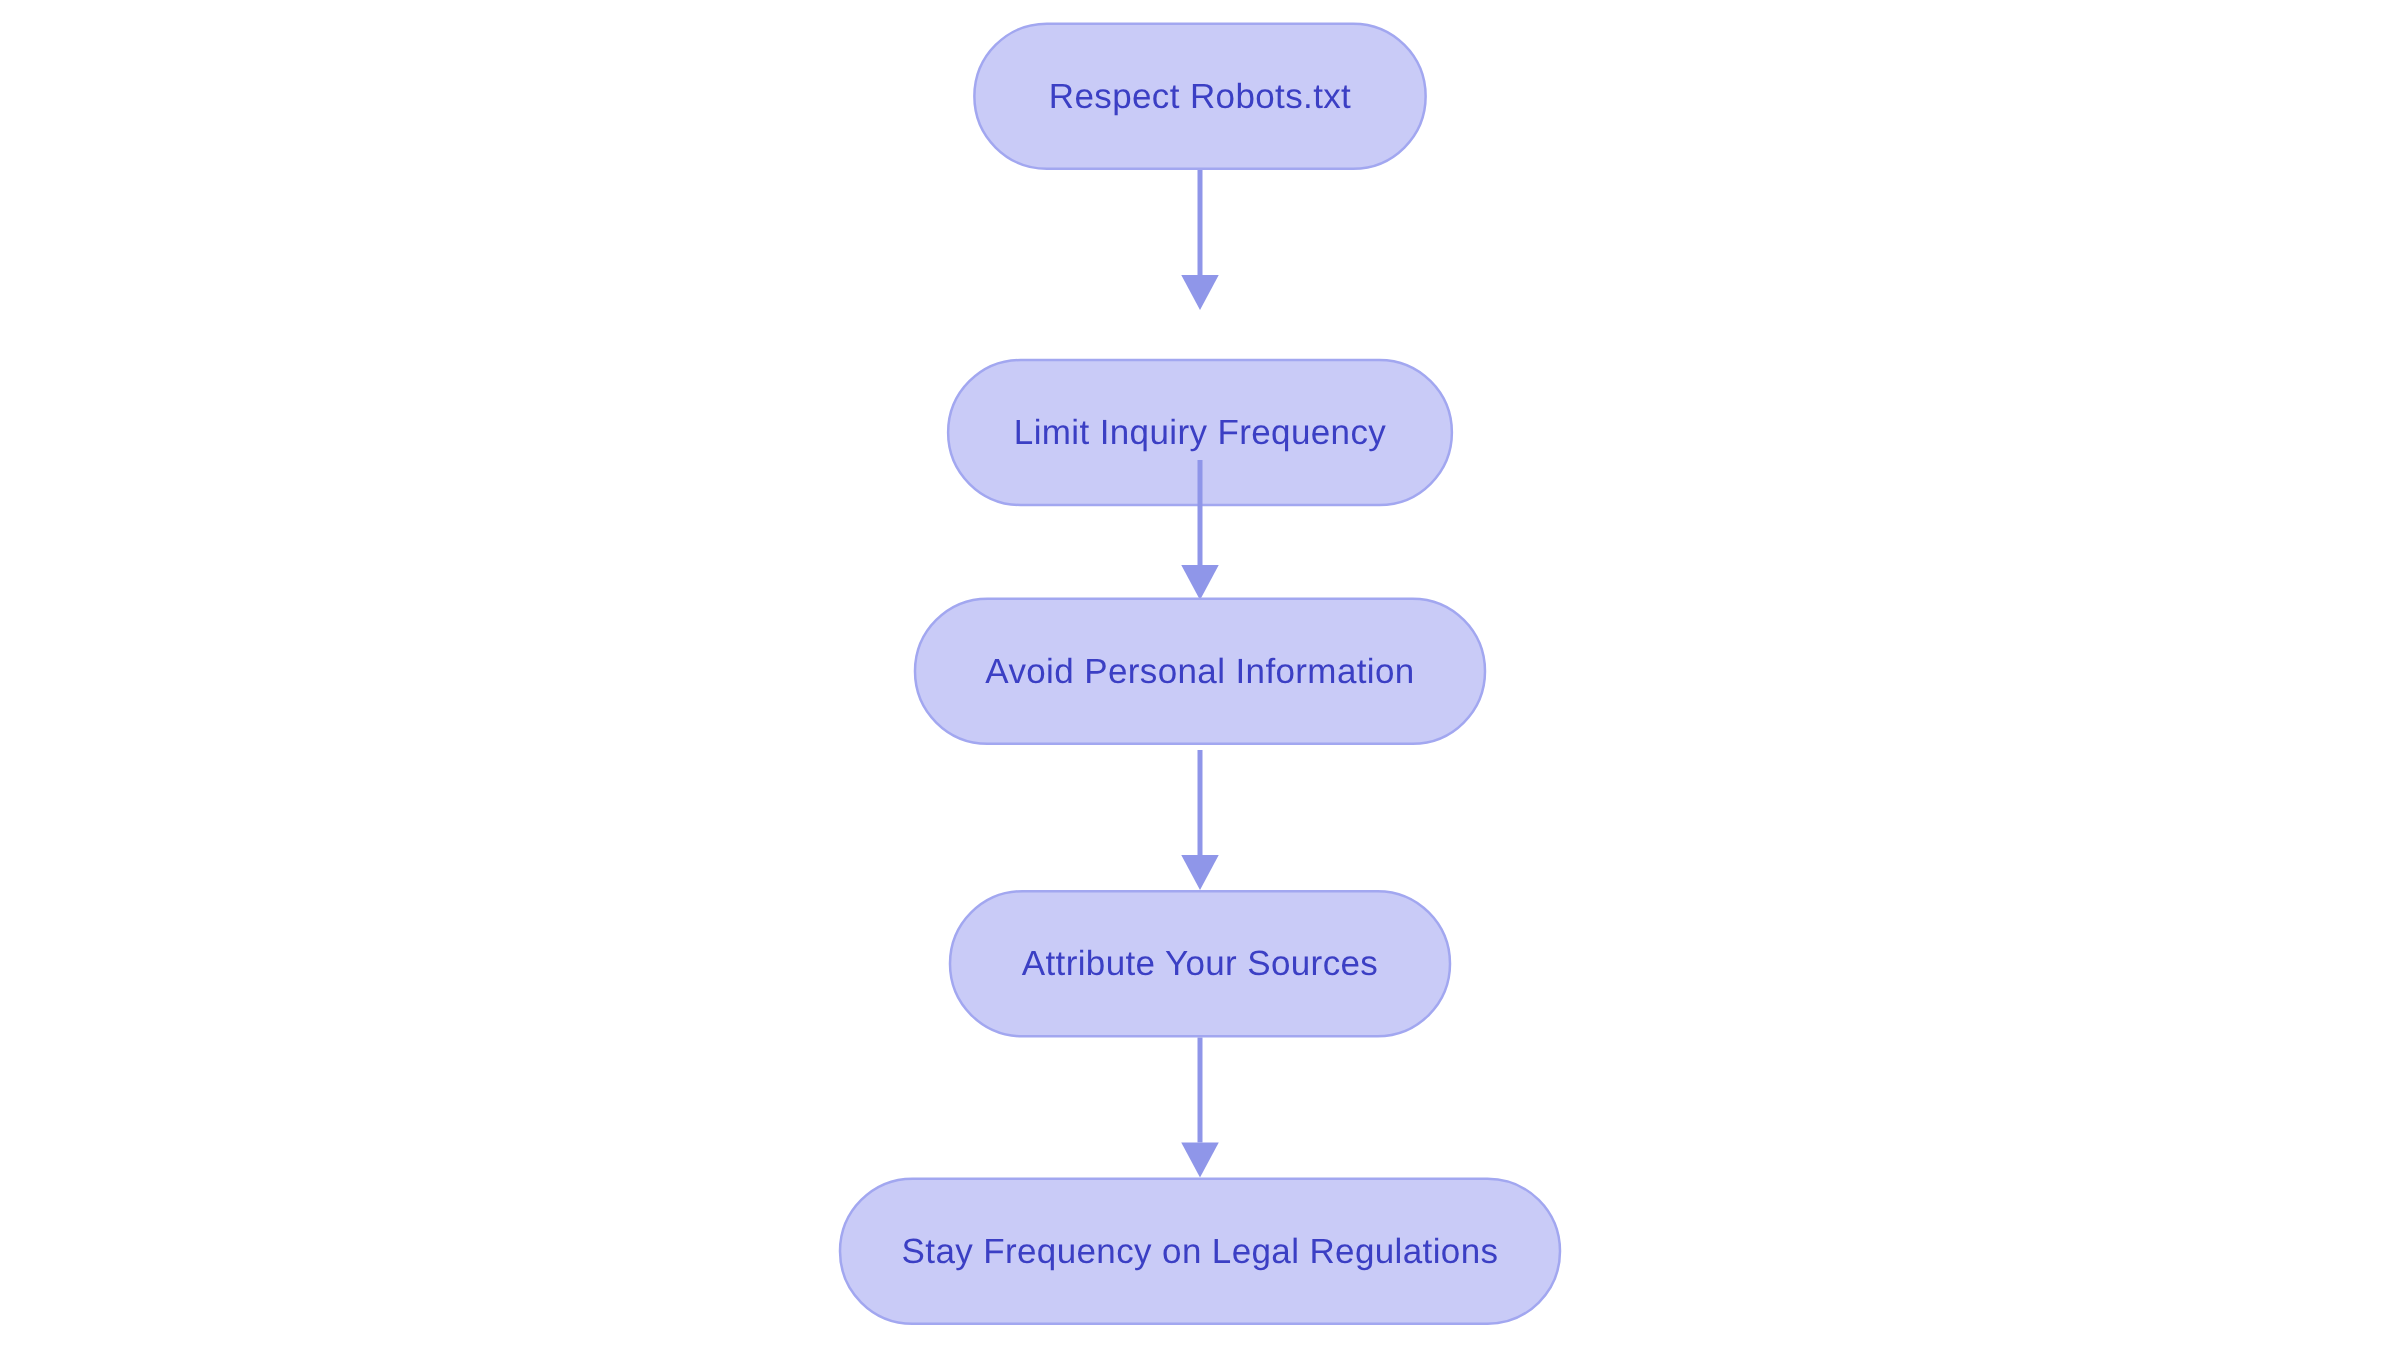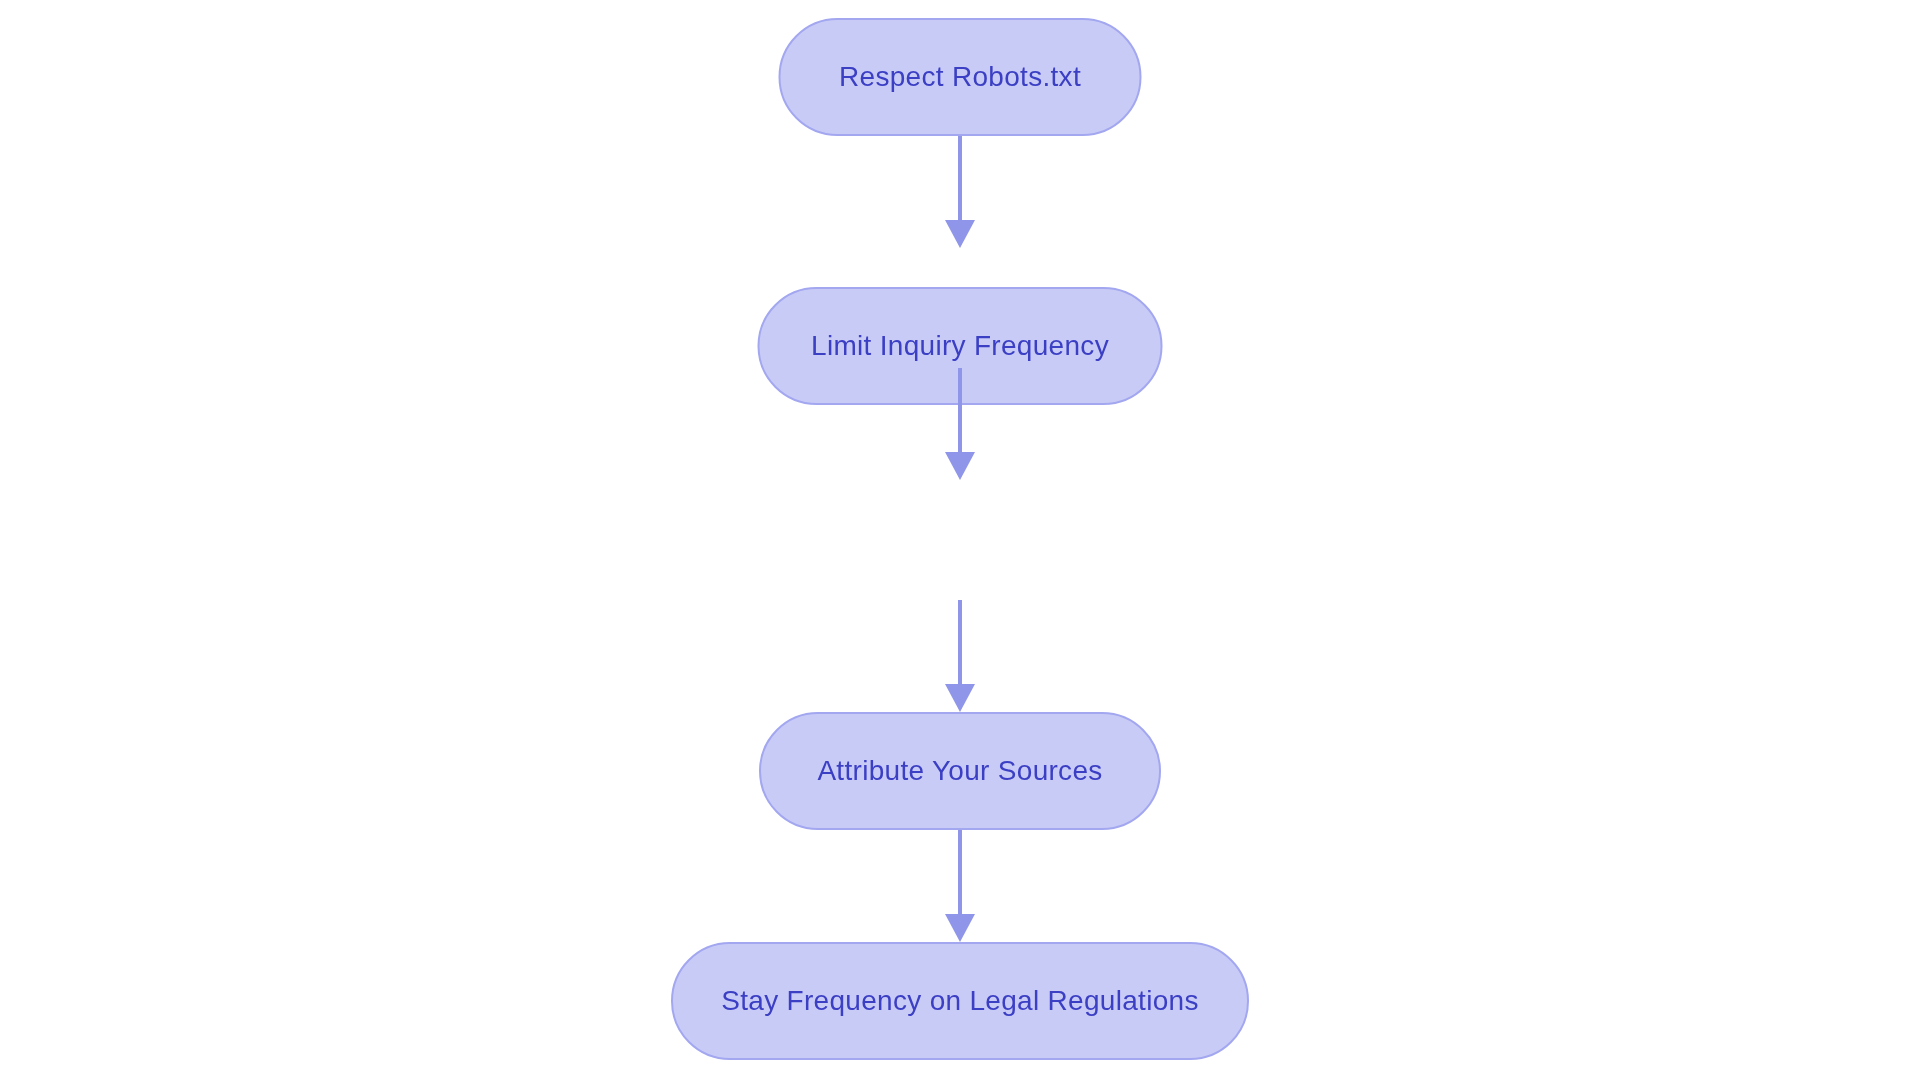--- a/index.html
+++ b/index.html
@@ -88,20 +88,23 @@
 
   <div class="flow-node n2">
     <span class="node-label">Limit Inquiry Frequency</span>
   </div>
 
   <div class="flow-arrow a2">
     <div class="arrow-stem"></div>
     <div class="arrow-head"></div>
   </div>
 
+  <div class="flow-node n3">
+    <span class="node-label">Avoid Personal Information</span>
+  </div>
 
   <div class="flow-arrow a3">
     <div class="arrow-stem"></div>
     <div class="arrow-head"></div>
   </div>
 
   <div class="flow-node n4">
     <span class="node-label">Attribute Your Sources</span>
   </div>
 

